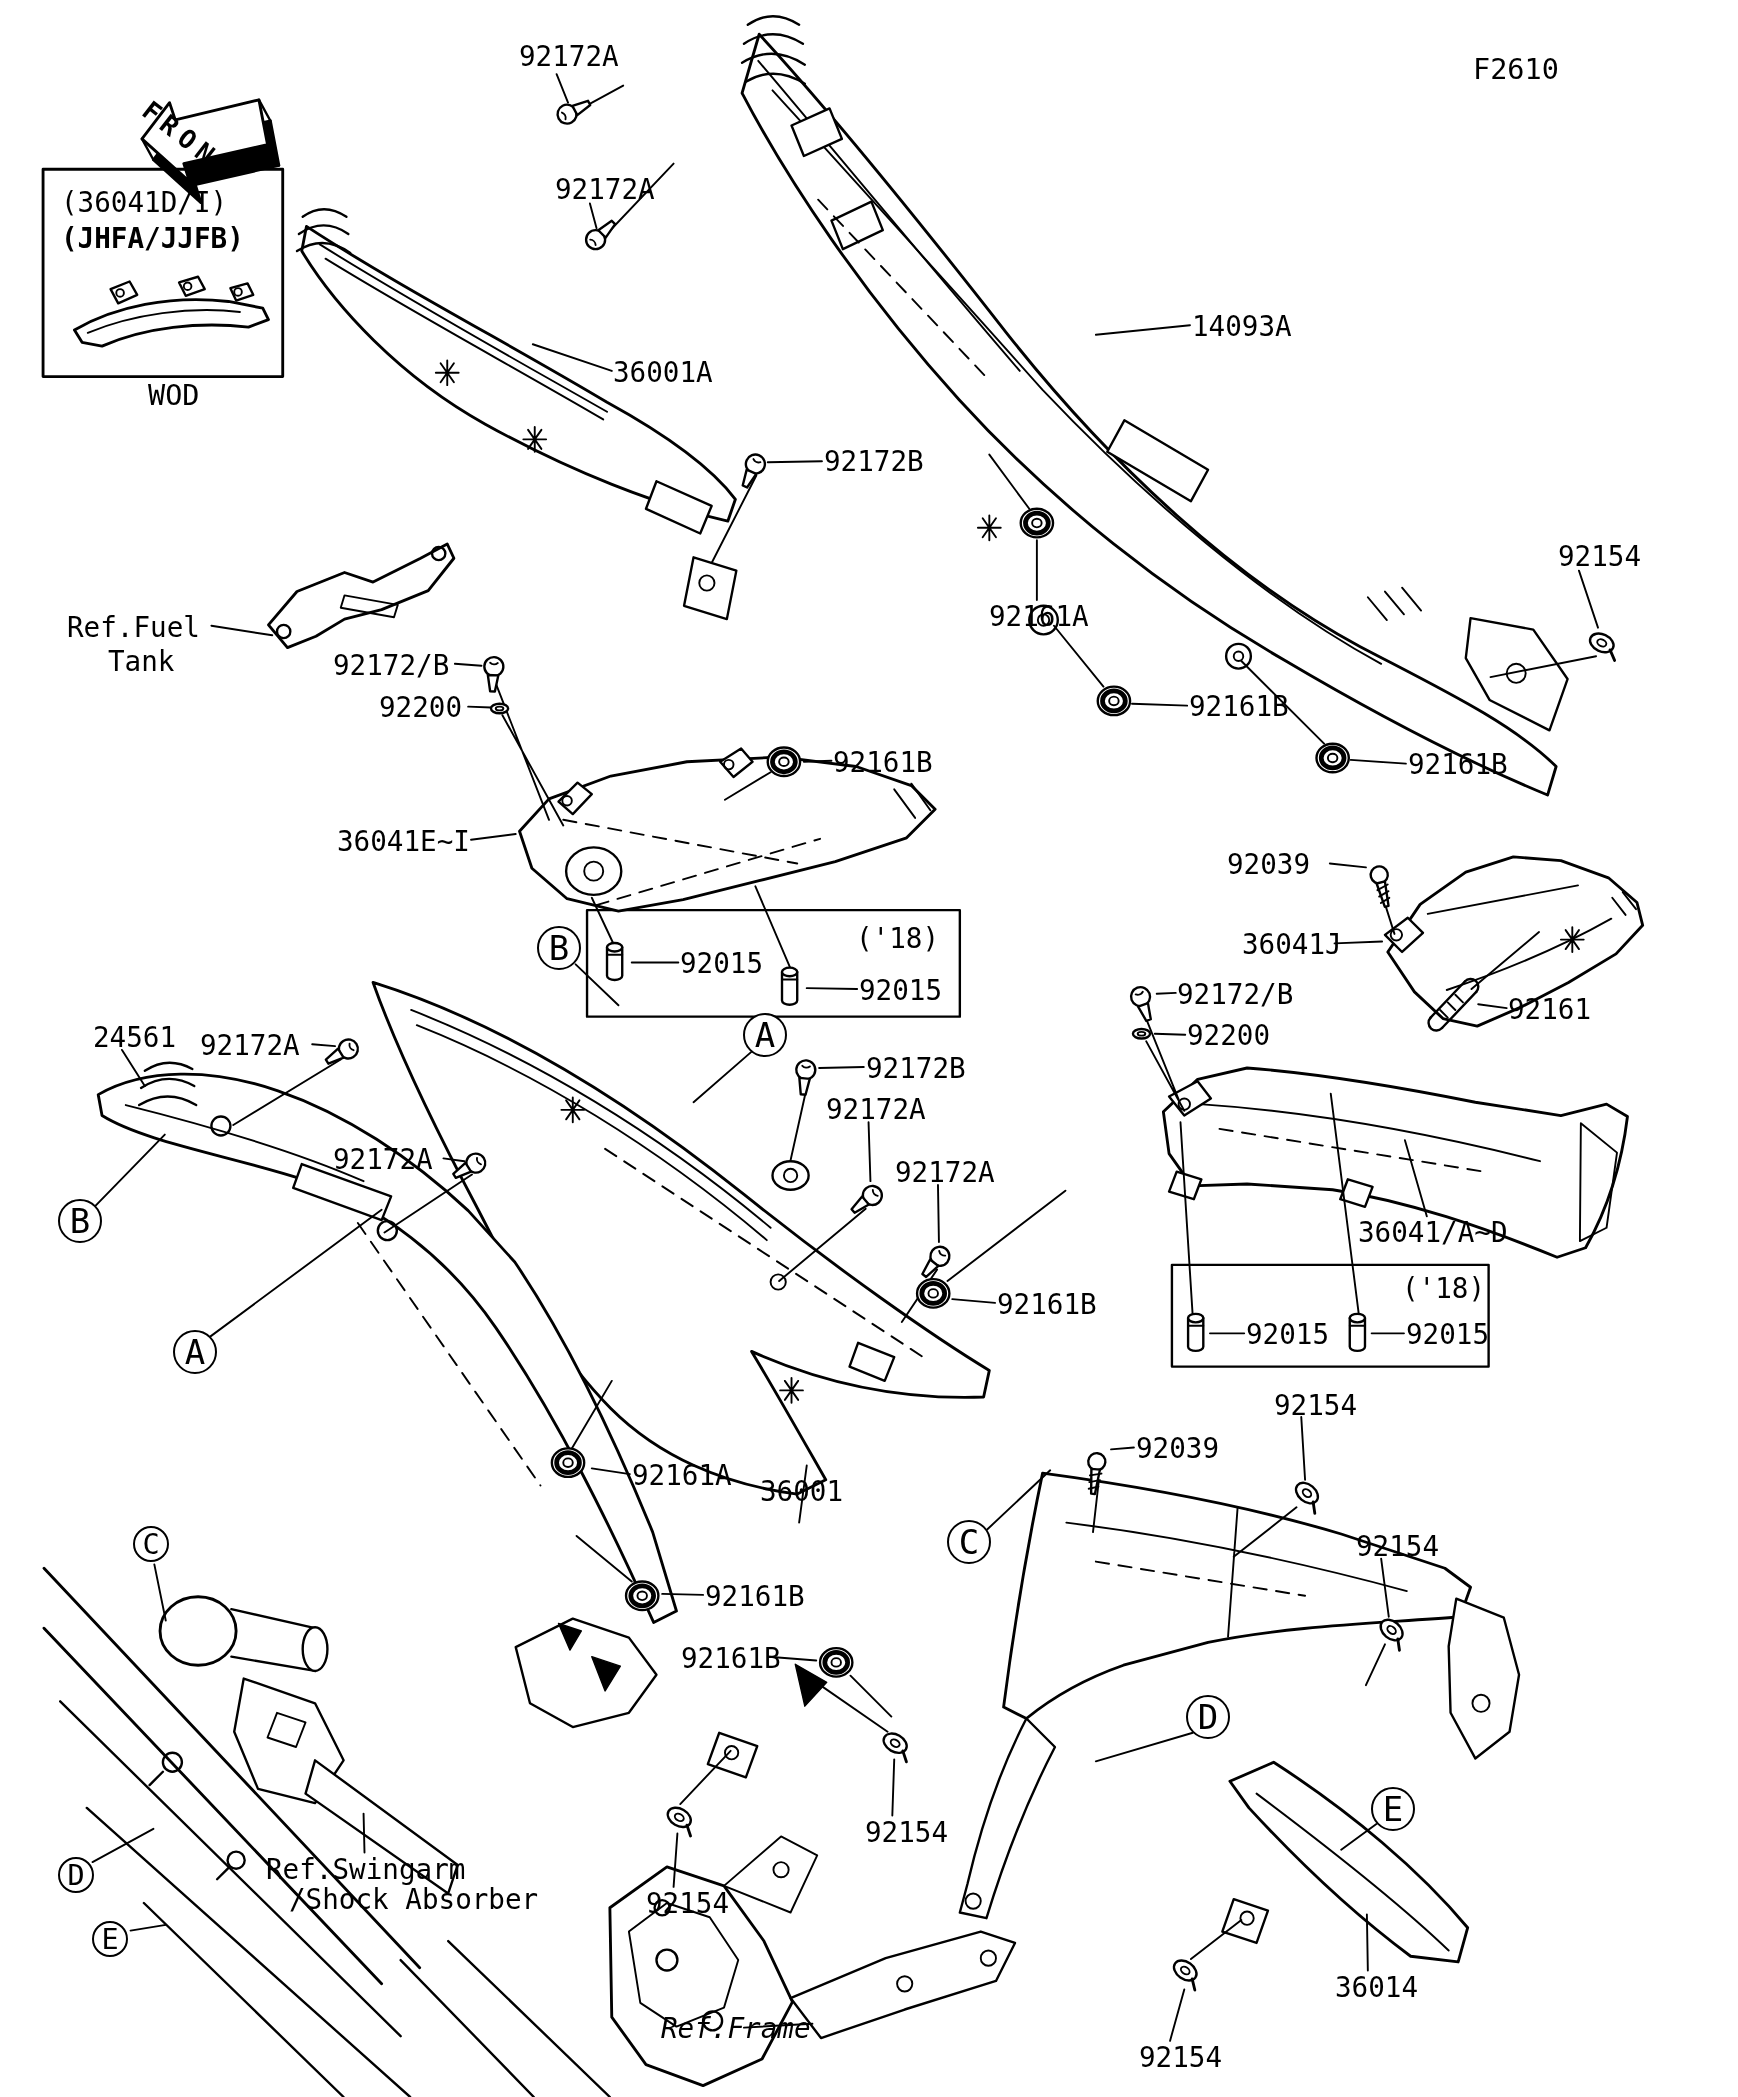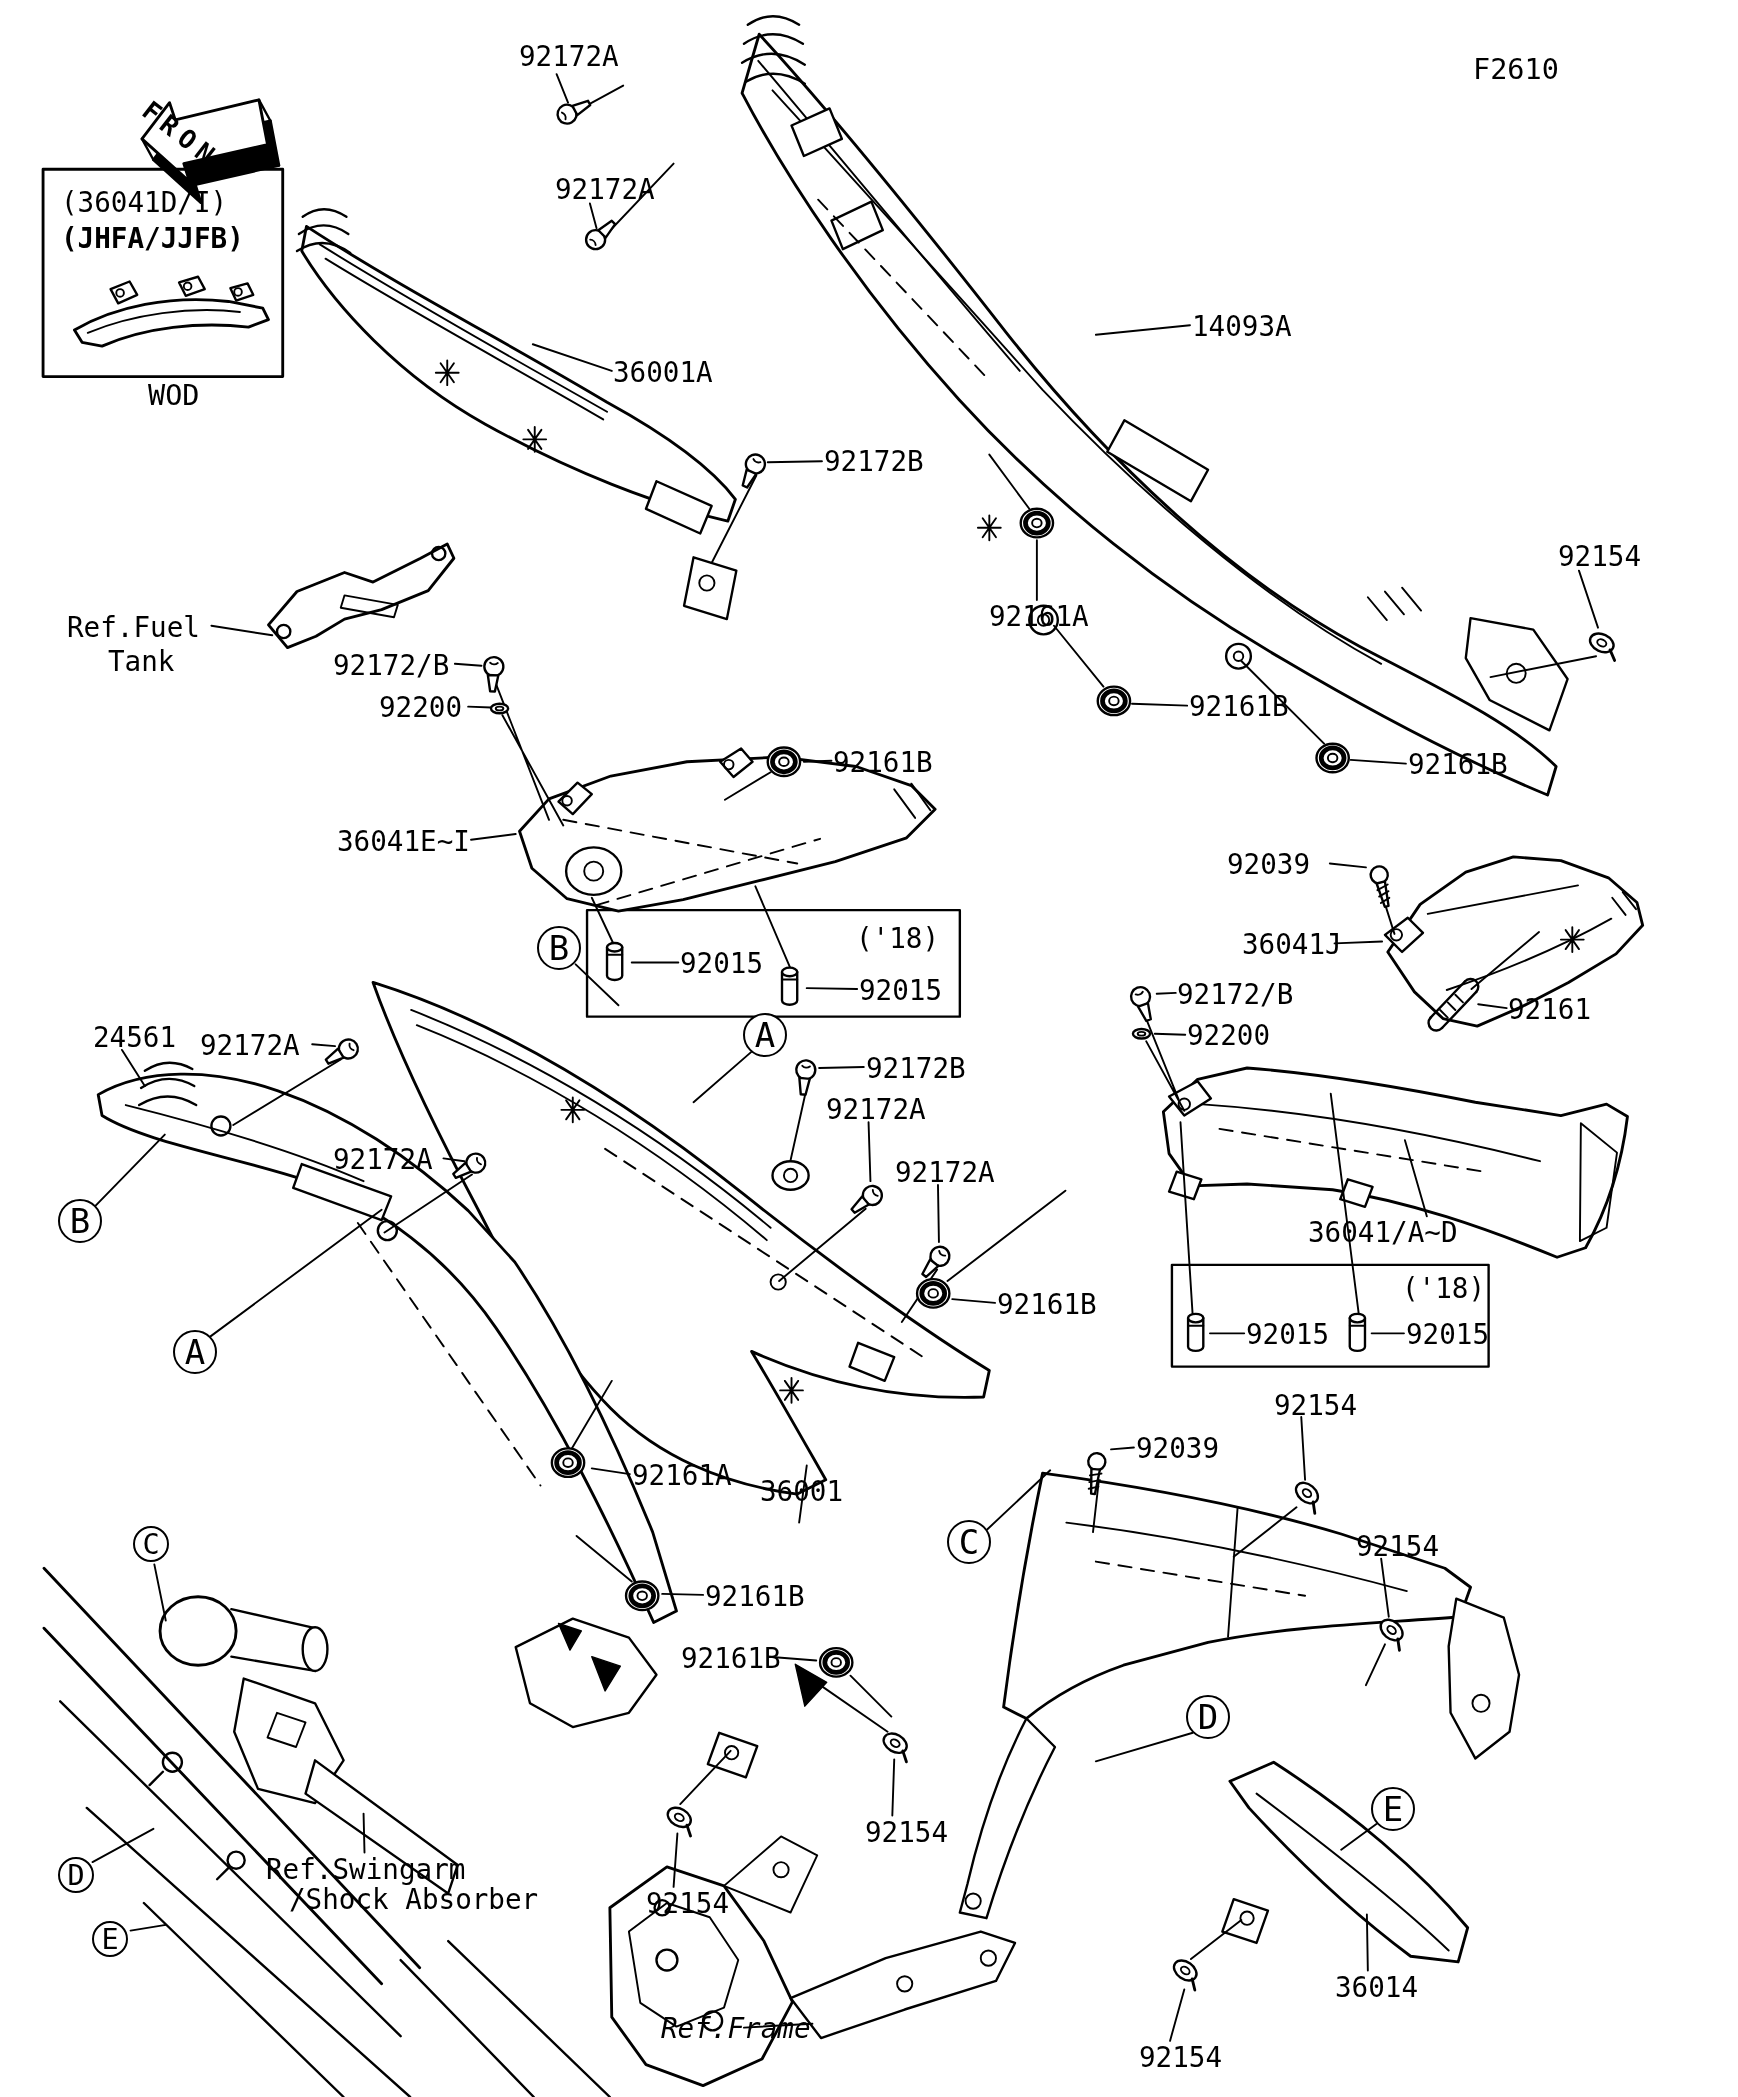--- a/index.html
+++ b/index.html
@@ -341,21 +341,21 @@
       <div class="plabel" style="left: 1177px; top: 980px;">92172/B</div>
       <div class="plabel" style="left: 1187px; top: 1021px;">92200</div>
       <div class="plabel" style="left: 1508px; top: 995px;">92161</div>
       <div class="plabel" style="left: 93px; top: 1023px;">24561</div>
       <div class="plabel" style="left: 200px; top: 1031px;">92172A</div>
       <div class="plabel" style="left: 333px; top: 1145px;">92172A</div>
       <div class="plabel" style="left: 866px; top: 1054px;">92172B</div>
       <div class="plabel" style="left: 826px; top: 1095px;">92172A</div>
       <div class="plabel" style="left: 895px; top: 1158px;">92172A</div>
       <div class="plabel" style="left: 997px; top: 1290px;">92161B</div>
-      <div class="plabel" style="left: 1308px; top: 1218px;">36041/A~D</div>
+      <div class="plabel" style="left: 1358px; top: 1218px;">36041/A~D</div>
       <div class="plabel" style="left: 1402px; top: 1274px;">('18)</div>
       <div class="plabel" style="left: 1246px; top: 1320px;">92015</div>
       <div class="plabel" style="left: 1406px; top: 1320px;">92015</div>
       <div class="plabel" style="left: 632px; top: 1461px;">92161A</div>
       <div class="plabel" style="left: 760px; top: 1465px; margin-top: 12px;">36001</div>
       <div class="plabel" style="left: 705px; top: 1582px;">92161B</div>
       <div class="plabel" style="left: 681px; top: 1644px;">92161B</div>
       <div class="plabel" style="left: 1274px; top: 1391px;">92154</div>
       <div class="plabel" style="left: 1136px; top: 1434px;">92039</div>
       <div class="plabel" style="left: 1356px; top: 1532px;">92154</div>

